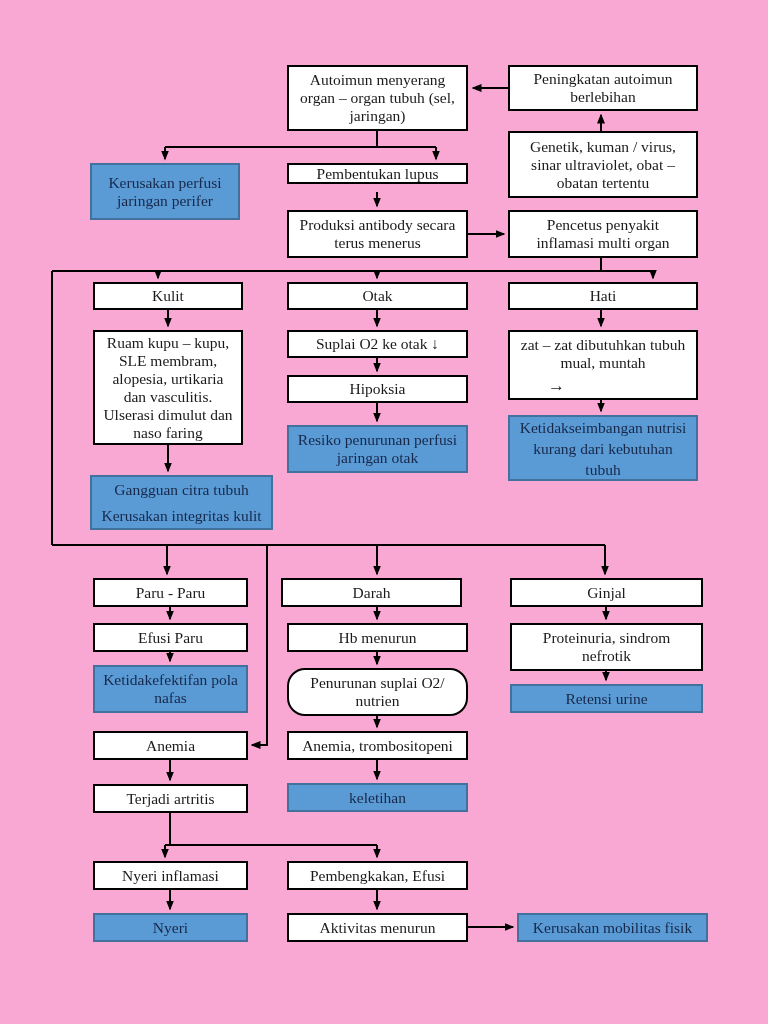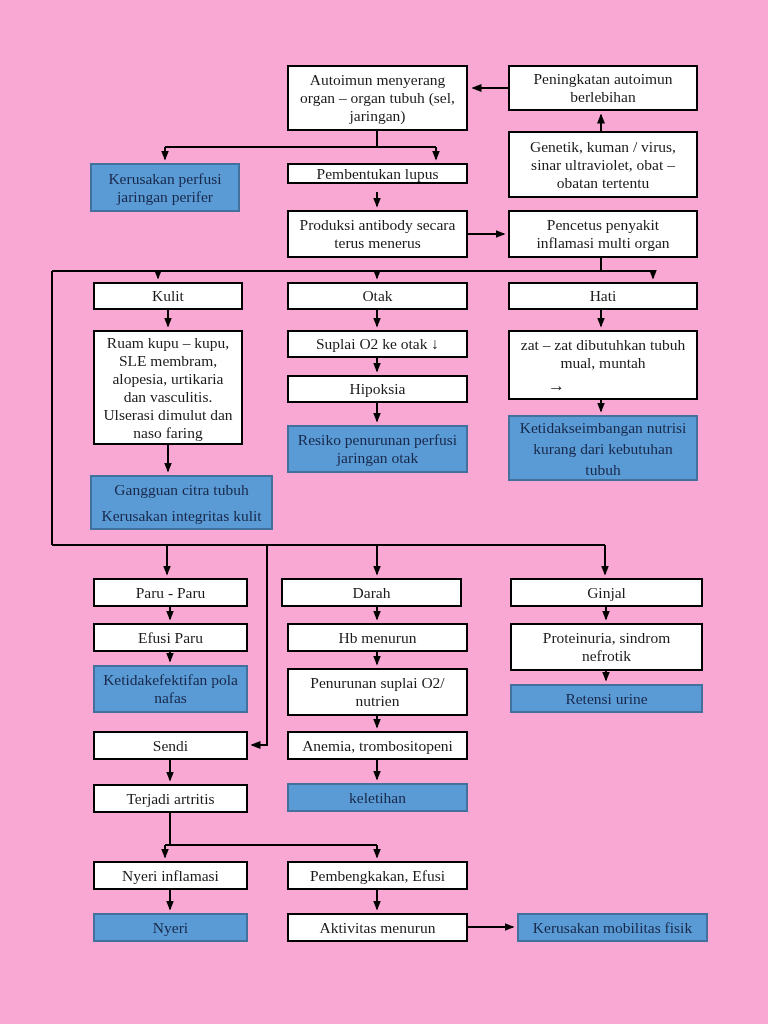--- a/index.html
+++ b/index.html
@@ -122,21 +122,21 @@
       </div>
       <div class="node plain" style="left: 508px; top: 65px; width: 190px; height: 46px;">
         <div class="line">Peningkatan autoimun</div>
         <div class="line">berlebihan</div>
       </div>
       <div class="node plain" style="left: 508px; top: 131px; width: 190px; height: 67px;">
         <div class="line">Genetik, kuman / virus,</div>
         <div class="line">sinar ultraviolet, obat –</div>
         <div class="line">obatan tertentu</div>
       </div>
-      <div class="node blue" style="left: 90px; top: 163px; width: 150px; height: 49px;">
+      <div class="node blue" style="left: 90px; top: 163px; width: 150px; height: 57px;">
         <div class="line">Kerusakan perfusi</div>
         <div class="line">jaringan perifer</div>
       </div>
       <div class="node plain" style="left: 287px; top: 163px; width: 181px; height: 21px;">
         <div class="line">Pembentukan lupus</div>
       </div>
       <div class="node plain" style="left: 287px; top: 210px; width: 181px; height: 48px;">
         <div class="line">Produksi antibody secara</div>
         <div class="line">terus menerus</div>
       </div>
@@ -197,39 +197,39 @@
       <div class="node plain" style="left: 93px; top: 623px; width: 155px; height: 29px;">
         <div class="line">Efusi Paru</div>
       </div>
       <div class="node blue" style="left: 93px; top: 665px; width: 155px; height: 48px;">
         <div class="line">Ketidakefektifan pola</div>
         <div class="line">nafas</div>
       </div>
       <div class="node plain" style="left: 287px; top: 623px; width: 181px; height: 29px;">
         <div class="line">Hb menurun</div>
       </div>
-      <div class="node plain" style="left: 287px; top: 668px; width: 181px; height: 48px;">
+      <div class="node plain" style="left: 287px; top: 668px; width: 181px; height: 48px; border-radius: 18px;">
         <div class="line">Penurunan suplai O2/</div>
         <div class="line">nutrien</div>
       </div>
       <div class="node plain" style="left: 287px; top: 731px; width: 181px; height: 29px;">
         <div class="line">Anemia, trombositopeni</div>
       </div>
       <div class="node blue" style="left: 287px; top: 783px; width: 181px; height: 29px;">
         <div class="line">keletihan</div>
       </div>
       <div class="node plain" style="left: 510px; top: 623px; width: 193px; height: 48px;">
         <div class="line">Proteinuria, sindrom</div>
         <div class="line">nefrotik</div>
       </div>
       <div class="node blue" style="left: 510px; top: 684px; width: 193px; height: 29px;">
         <div class="line">Retensi urine</div>
       </div>
       <div class="node plain" style="left: 93px; top: 731px; width: 155px; height: 29px;">
-        <div class="line">Sendi</div>
+        <div class="line">Anemia</div>
       </div>
       <div class="node plain" style="left: 93px; top: 784px; width: 155px; height: 29px;">
         <div class="line">Terjadi artritis</div>
       </div>
       <div class="node plain" style="left: 93px; top: 861px; width: 155px; height: 29px;">
         <div class="line">Nyeri inflamasi</div>
       </div>
       <div class="node blue" style="left: 93px; top: 913px; width: 155px; height: 29px;">
         <div class="line">Nyeri</div>
       </div>

